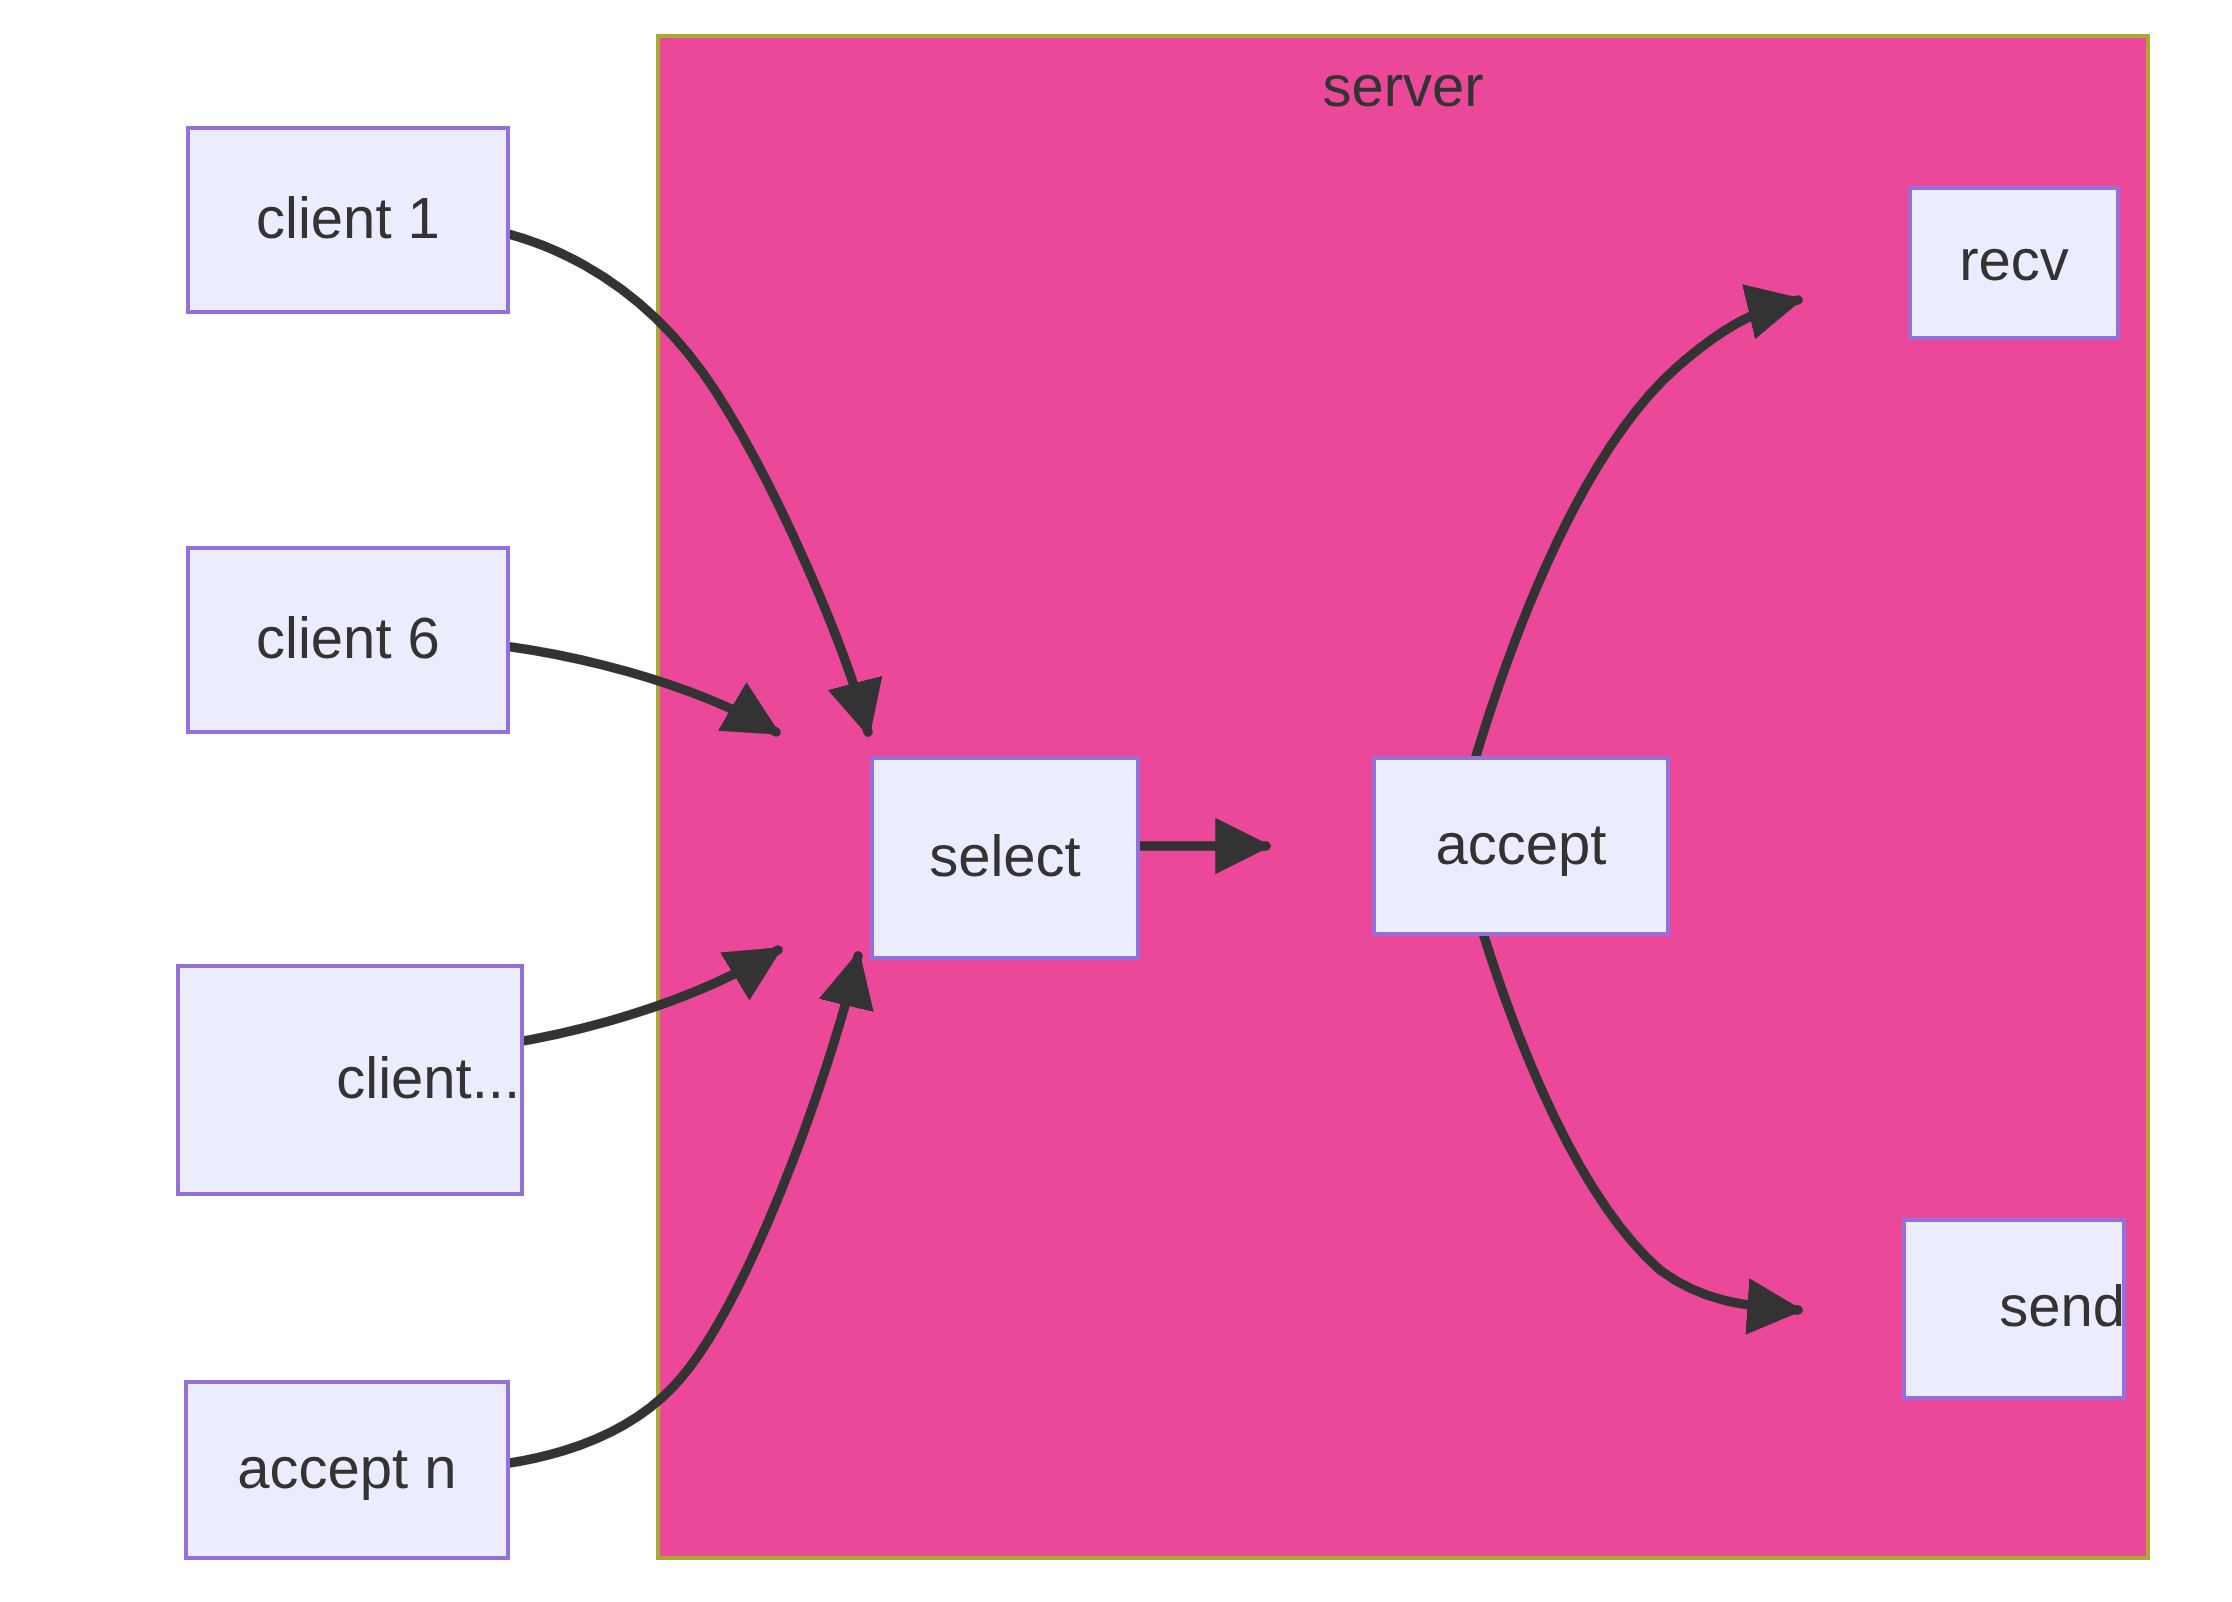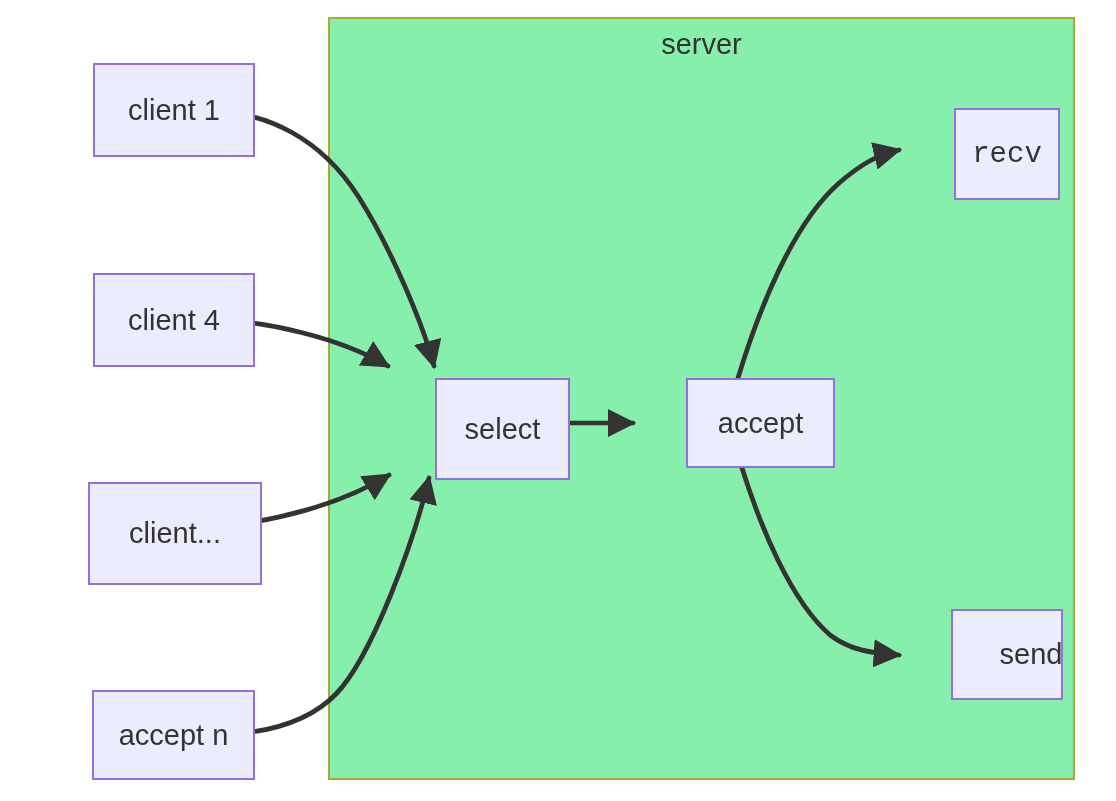--- a/index.html
+++ b/index.html
@@ -16,21 +16,21 @@
     color: #333333;
     overflow: hidden;
   }
   .server-group {
     position: absolute;
     left: 328px;
     top: 17px;
     width: 747px;
     height: 763px;
     box-sizing: border-box;
-    background: #86efac;
+    background: #ec4899;
     border: 2px solid #AAAA33;
   }
   .server-label {
     position: absolute;
     left: 0;
     right: 0;
     top: 8px;
     text-align: center;
     font-size: 29px;
     line-height: 34px;
@@ -58,25 +58,25 @@
     display: flex;
     align-items: center;
     justify-content: center;
     font-size: 29px;
     color: #333333;
     white-space: nowrap;
     margin-left: 47px;
   }
   .node-client1   { left: 46px;  top: 63px;  width: 162px; height: 94px; }
   .node-client2   { left: 46px;  top: 273px; width: 162px; height: 94px; }
-  .node-clientdots{ left: 41px;  top: 482px; width: 174px; height: 103px; }
+  .node-clientdots{ left: 41px;  top: 482px; width: 174px; height: 116px; justify-content: flex-end; }
   .node-clientn   { left: 45px;  top: 690px; width: 163px; height: 90px; }
   .node-select    { left: 388px; top: 378px; width: 135px; height: 102px; }
   .node-accept    { left: 639px; top: 378px; width: 149px; height: 90px; }
-  .node-recv      { left: 907px; top: 108px; width: 106px; height: 92px; font-family: Liberation Mono, monospace; }
+  .node-recv      { left: 907px; top: 93px; width: 106px; height: 77px; }
   .node-send      { left: 904px; top: 609px; width: 112px; height: 91px; padding-left: 48px; }
 </style>
 </head>
 <body>
 
 <div class="canvas">
 
   <div class="server-group">
     <div class="server-label">server</div>
   </div>
@@ -93,21 +93,21 @@
     <path class="edge" d="M 208 735 C 262 735 308 723 336 694 C 372 657 414 541 429 478" marker-end="url(#arrowhead)"></path>
     <path class="edge" d="M 523 423 L 633 423" marker-end="url(#arrowhead)"></path>
     <path class="edge" d="M 738 378 C 758 312 792 225 838 184 C 862 163 878 155 899 150" marker-end="url(#arrowhead)"></path>
     <path class="edge" d="M 742 468 C 760 525 790 600 830 635 C 850 650 870 653 899 655" marker-end="url(#arrowhead)"></path>
   </svg>
 
   <div class="node node-client1">
     <span>client 1</span>
   </div>
   <div class="node node-client2">
-    <span>client 4</span>
+    <span>client 6</span>
   </div>
   <div class="node node-clientdots">
     <span>client...</span>
   </div>
   <div class="node node-clientn">
     <span>accept n</span>
   </div>
   <div class="node node-select">
     <span>select</span>
   </div>

